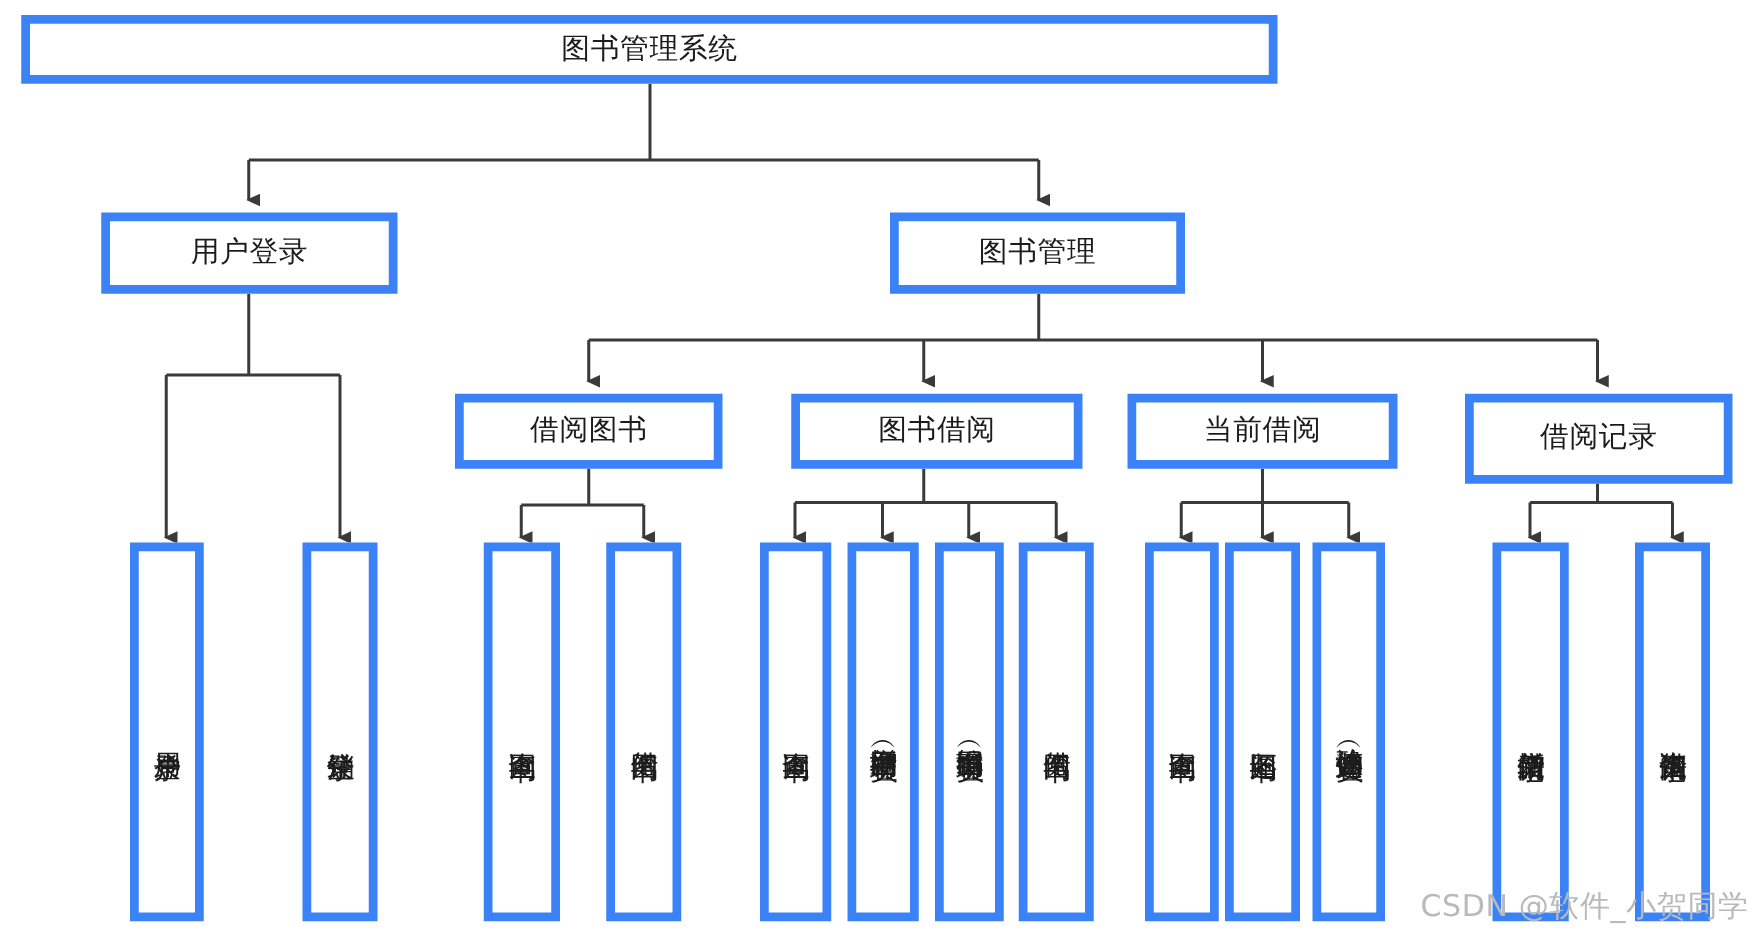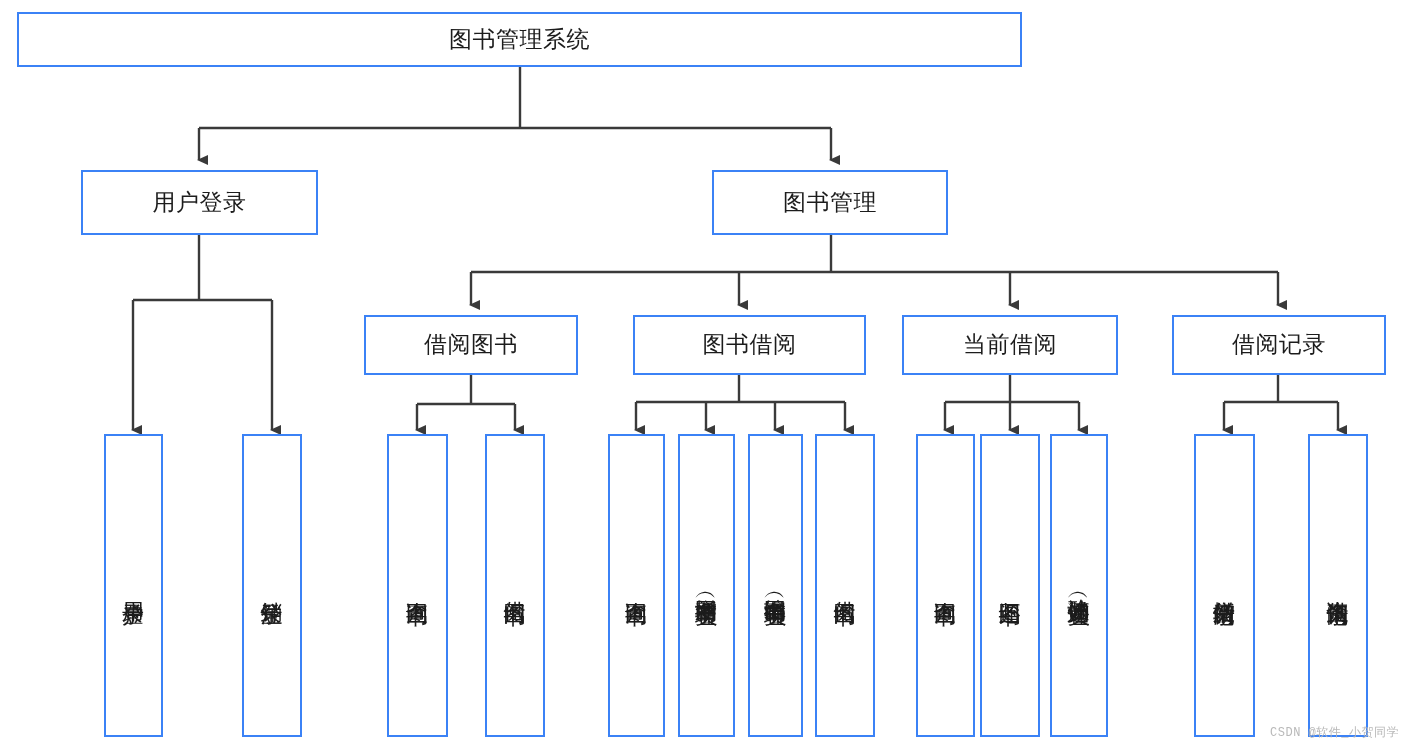--- a/index.html
+++ b/index.html
@@ -20,21 +20,21 @@
   #edges {
     position: absolute;
     left: 0;
     top: 0;
     width: 1405px;
     height: 747px;
   }
   .node {
     position: absolute;
     box-sizing: border-box;
-    border: 2px solid #3b82f6;
+    border: 7px solid #3b82f6;
     background: #ffffff;
     color: #1c1c1c;
     display: flex;
     align-items: center;
     justify-content: center;
     text-align: center;
     z-index: 2;
   }
   .node.horiz {
     font-size: 23px;
@@ -50,26 +50,25 @@
     padding-top: 4px;
     padding-bottom: 4px;
   }
   .node-root {
     font-size: 24px;
   }
   .watermark {
     position: absolute;
     right: 6px;
     bottom: 6px;
-    font-size: 12px;
+    font-size: 24px;
     color: #b9b9b9;
     letter-spacing: 0.5px;
     white-space: nowrap;
     z-index: 3;
-    font-family: Liberation Mono, monospace;
   }
 </style>
 </head>
 <body>
 
 <div id="canvas">
 
   <svg id="edges" viewBox="0 0 1405 747" xmlns="http://www.w3.org/2000/svg">
     <defs>
       <marker id="arrow" markerWidth="12" markerHeight="12" refX="5" refY="9" orient="auto" markerUnits="userSpaceOnUse">
@@ -133,21 +132,21 @@
 
   <div class="node horiz" style="left:364px; top:315px; width:214px; height:60px;">
     <span>借阅图书</span>
   </div>
   <div class="node horiz" style="left:633px; top:315px; width:233px; height:60px;">
     <span>图书借阅</span>
   </div>
   <div class="node horiz" style="left:902px; top:315px; width:216px; height:60px;">
     <span>当前借阅</span>
   </div>
-  <div class="node horiz" style="left:1172px; top:315px; width:214px; height:60px;">
+  <div class="node horiz" style="left:1172px; top:315px; width:214px; height:72px;">
     <span>借阅记录</span>
   </div>
 
   <div class="node vert" style="left:104px; top:434px; width:59px; height:303px;">
     <span>用户登录</span>
   </div>
   <div class="node vert" style="left:242px; top:434px; width:60px; height:303px;">
     <span>注销登录</span>
   </div>
 

